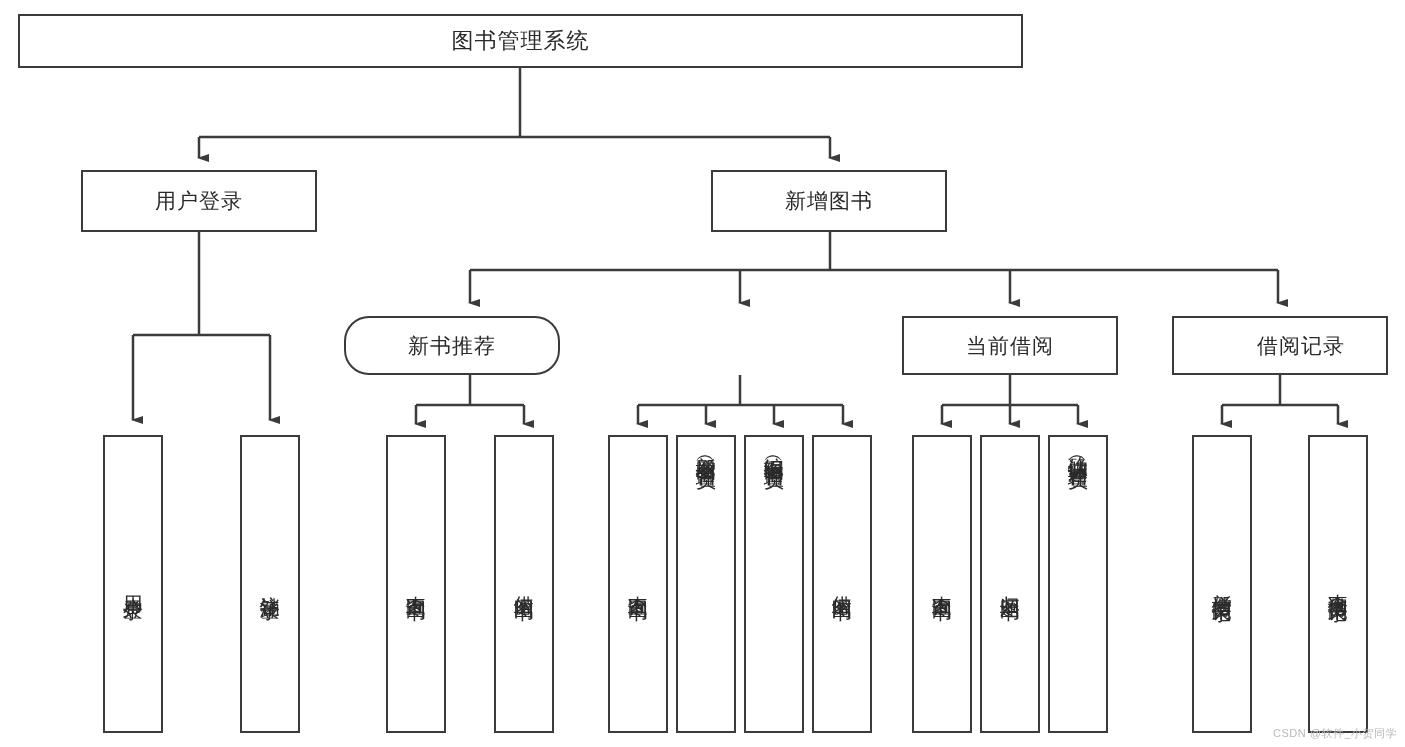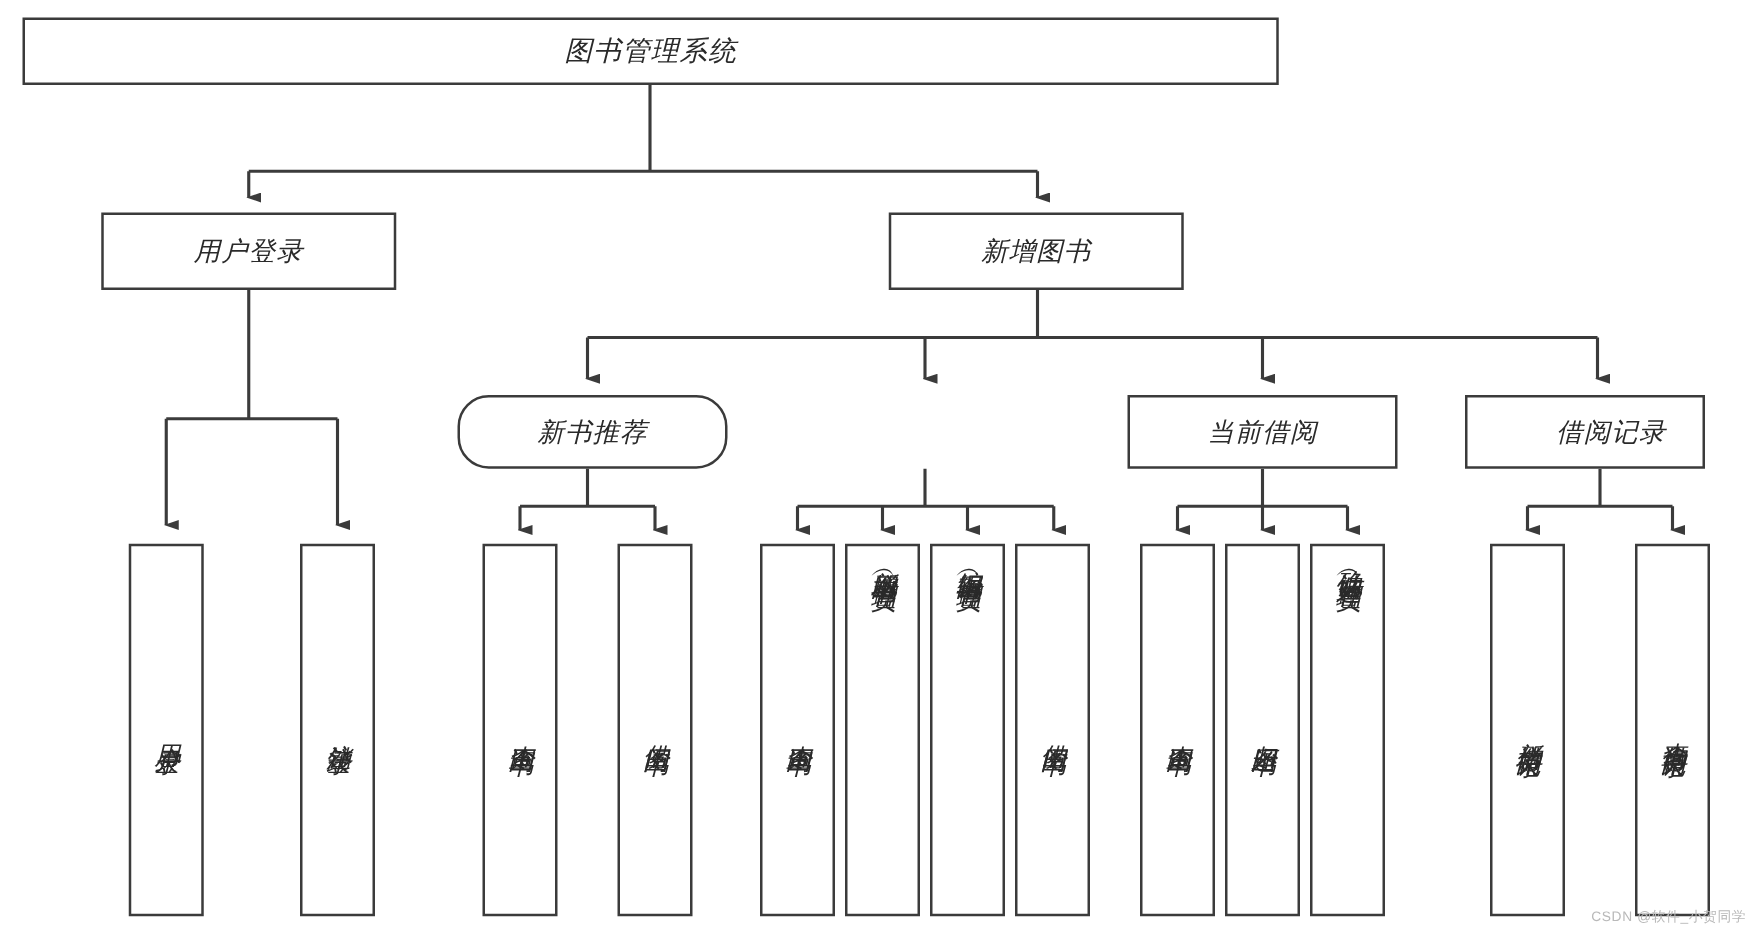--- a/index.html
+++ b/index.html
@@ -28,21 +28,20 @@
   }
   .node {
     position: absolute;
     box-sizing: border-box;
     background: #ffffff;
     border: 2px solid #3b3b3b;
     display: flex;
     align-items: center;
     justify-content: center;
     color: #2a2a2a;
-    font-style: italic;
   }
   .node.horiz {
     font-size: 21px;
     letter-spacing: 1px;
   }
   .node.root {
     font-size: 22px;
   }
   .node.leaf {
     font-size: 20px;
@@ -131,23 +130,23 @@
       <path d="M1222,405 L1222,424" marker-end="url(#arrow)"></path>
       <path d="M1338,405 L1338,424" marker-end="url(#arrow)"></path>
     </g>
   </svg>
 
   <div class="node horiz root" style="left:18px; top:14px; width:1005px; height:54px;">图书管理系统</div>
 
   <div class="node horiz" style="left:81px; top:170px; width:236px; height:62px;">用户登录</div>
   <div class="node horiz" style="left:711px; top:170px; width:236px; height:62px;">新增图书</div>
 
-  <div class="node horiz" style="left:366px; top:316px; width:216px; height:59px;border-radius:25px;">新书推荐</div>
+  <div class="node horiz" style="left:344px; top:316px; width:216px; height:59px;border-radius:25px;">新书推荐</div>
   <div class="node horiz" style="left:902px; top:316px; width:216px; height:59px;">当前借阅</div>
-  <div class="node horiz" style="left:1172px; top:316px; width:192px; height:59px;padding-left:42px;">借阅记录</div>
+  <div class="node horiz" style="left:1172px; top:316px; width:216px; height:59px;padding-left:42px;">借阅记录</div>
 
   <div class="node leaf" style="left:103px; top:435px; width:60px; height:298px;">
     <div class="leaf-inner">
         <span class="leaf-label">用户登录</span>
       </div>
   </div>
   <div class="node leaf" style="left:240px; top:435px; width:60px; height:298px;">
     <div class="leaf-inner">
         <span class="leaf-label">注销登录</span>
       </div>

